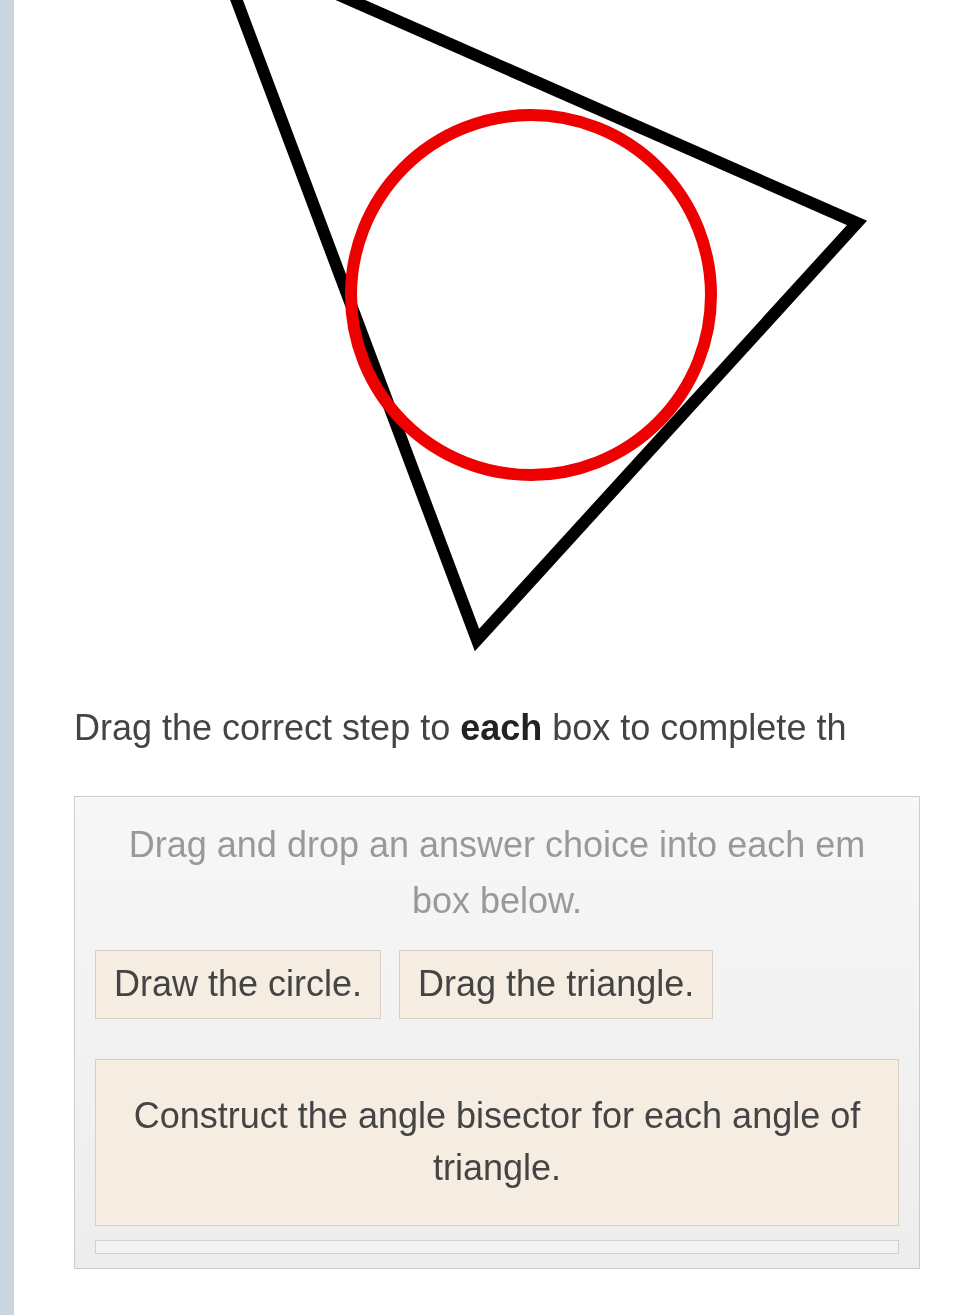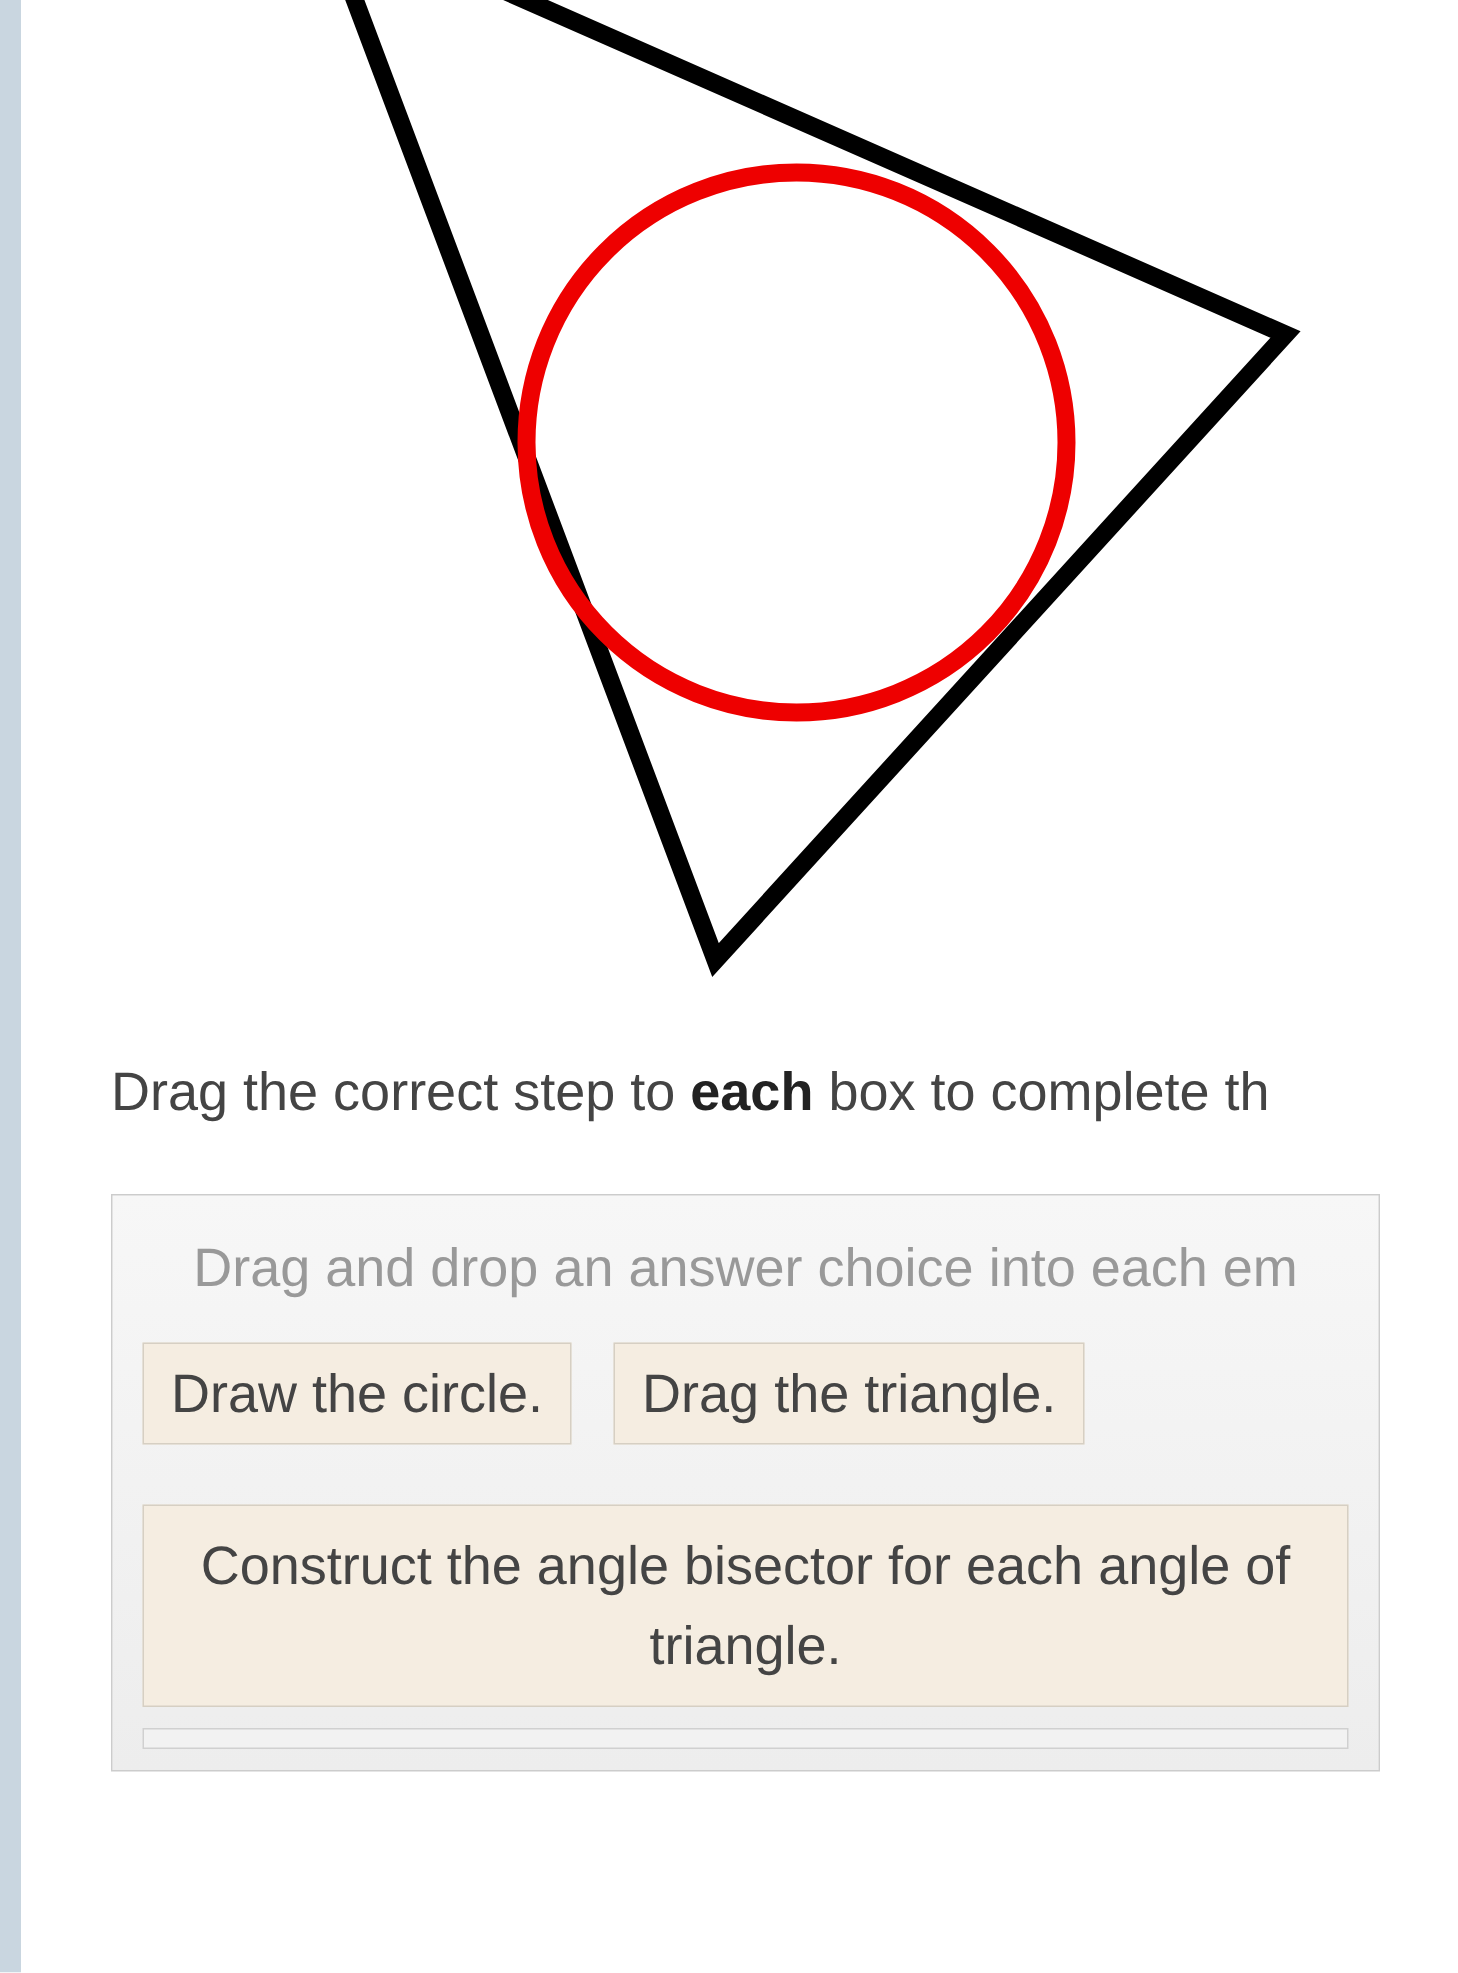--- a/index.html
+++ b/index.html
@@ -49,37 +49,37 @@
   }
   .dd-instruction {
     text-align: center;
     color: #999;
     font-size: 36px;
     line-height: 1.55;
     margin-bottom: 22px;
   }
   .choices-row {
     display: flex;
-    gap: 28px;
+    gap: 18px;
     margin-bottom: 16px;
     flex-wrap: wrap;
   }
   .choice {
     background: #f5ede1;
     border: 1px solid #d6cfc3;
     padding: 10px 18px;
     font-size: 36px;
     color: #444;
     line-height: 1.3;
     cursor: grab;
   }
   .choice-wide {
     background: #f5ede1;
     border: 1px solid #d6cfc3;
-    padding: 14px 18px;
+    padding: 30px 18px;
     font-size: 36px;
     color: #444;
     text-align: center;
     line-height: 1.45;
     cursor: grab;
     margin-bottom: 14px;
     margin-top: 40px;
   }
   .empty-slot {
     border: 1px solid #d0d0d0;
@@ -99,20 +99,21 @@
     </svg>
   </div>
 
   <div class="instruction">
     <span>Drag the correct step to </span><span class="bold">each</span><span> box to complete th</span><br>
   </div>
 
   <div class="dd-panel">
     <div class="dd-instruction">
       <span>Drag and drop an answer choice into each em</span><br>
+      <span>box below.</span>
     </div>
     <div class="choices-row">
       <div class="choice">Draw the circle.</div>
       <div class="choice">Drag the triangle.</div>
     </div>
     <div class="choice-wide">
       <span>Construct the angle bisector for each angle of </span><br>
       <span>triangle.</span>
     </div>
     <div class="empty-slot"></div>

